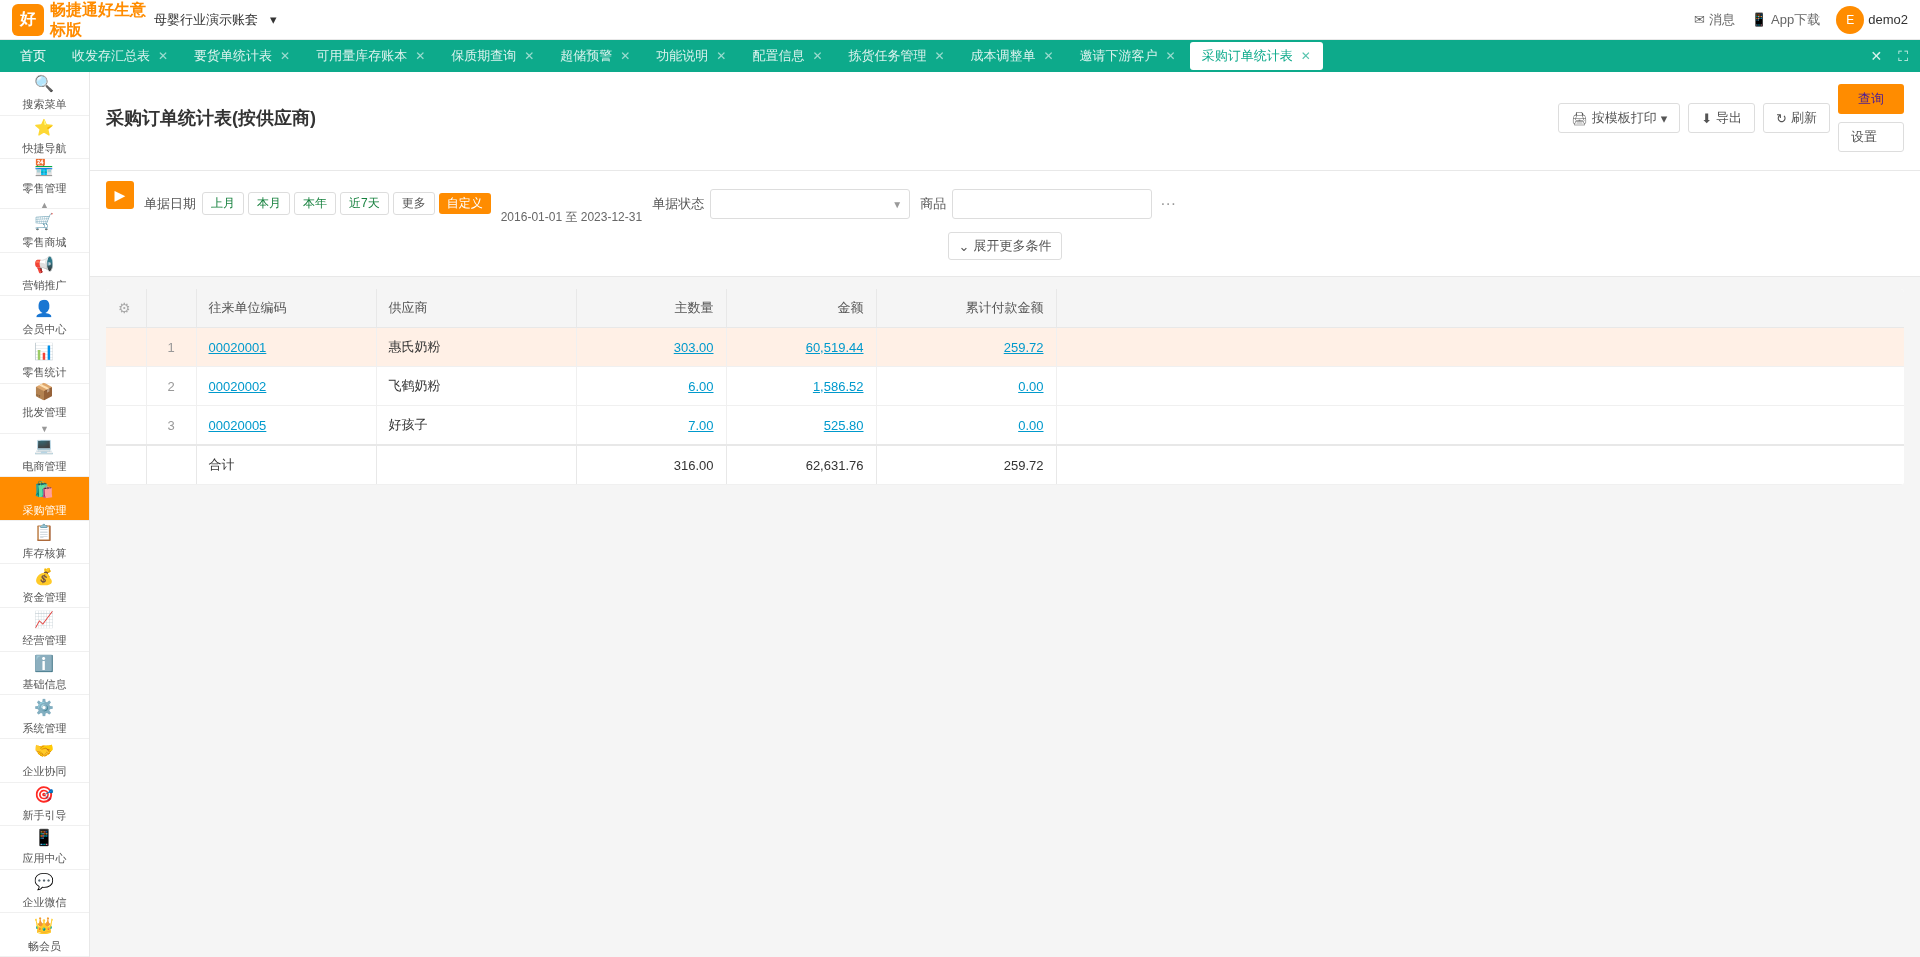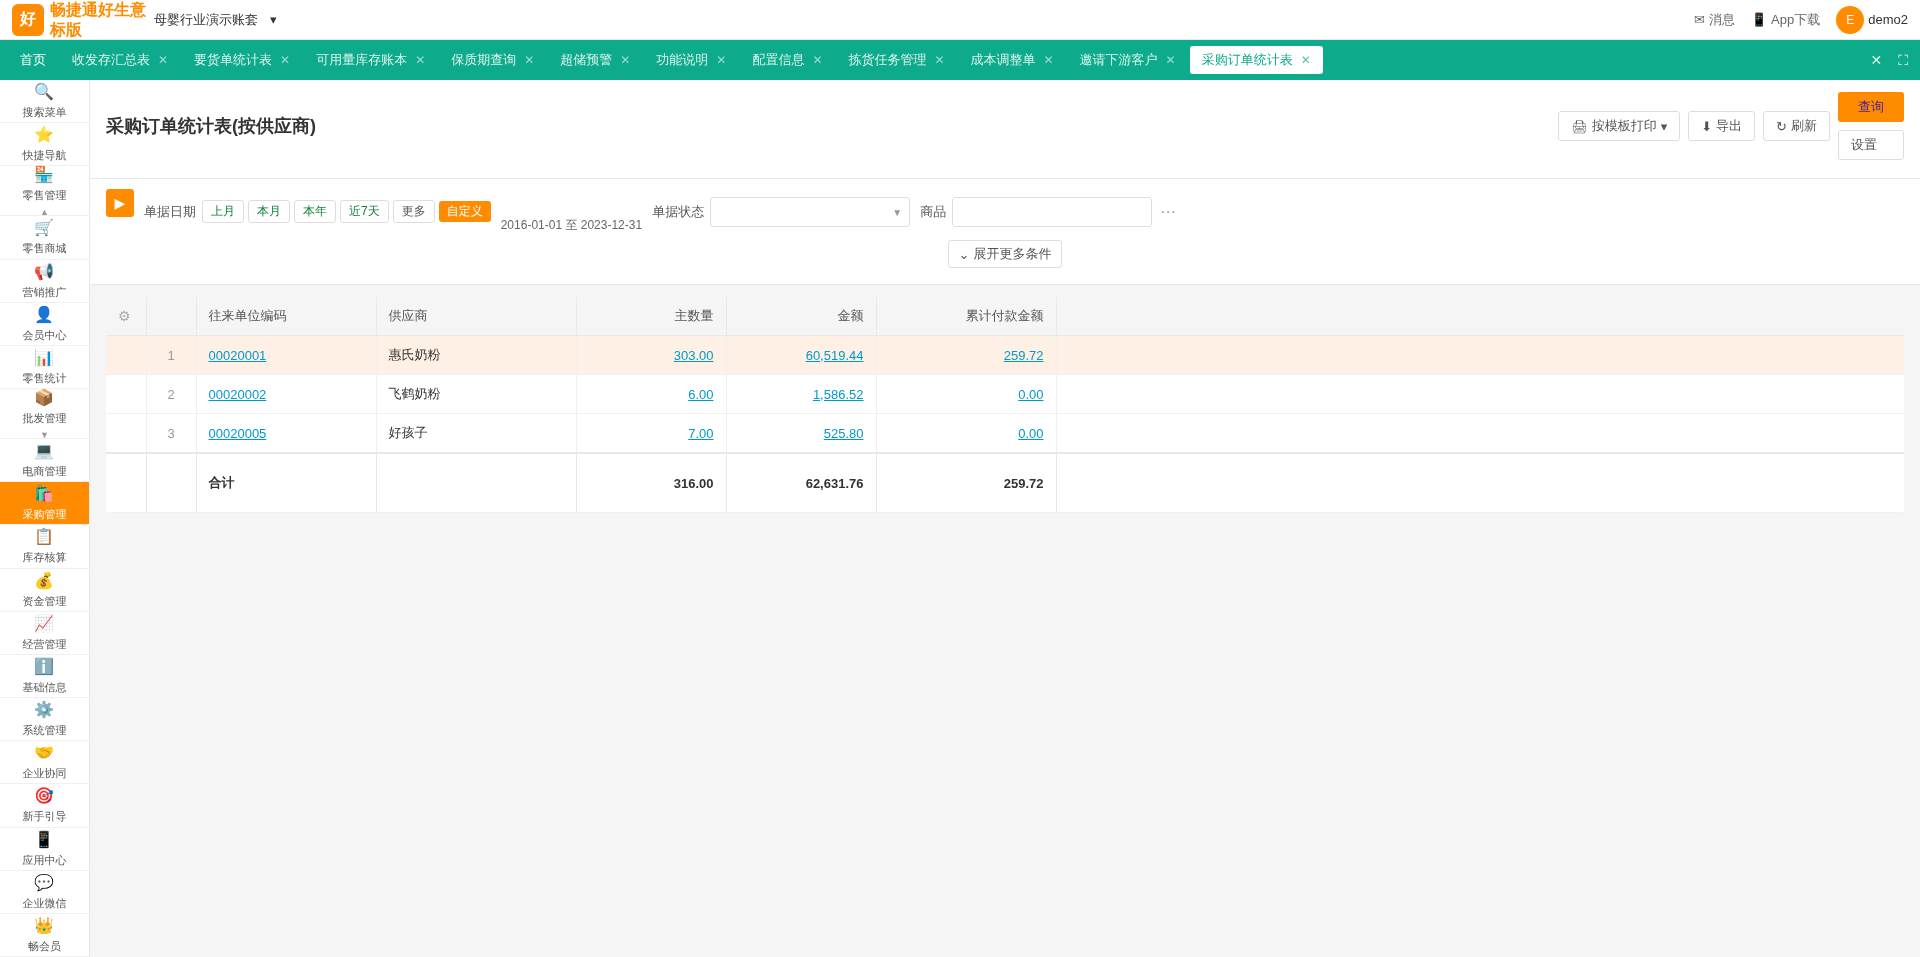--- a/index.html
+++ b/index.html
@@ -11,21 +11,21 @@
     .logo-area { display: flex; align-items: center; gap: 6px; }
     .logo-icon { width: 32px; height: 32px; background: #ff8c00; border-radius: 6px; display: flex; align-items: center; justify-content: center; color: #fff; font-size: 16px; font-weight: bold; }
     .logo-text { font-size: 16px; color: #ff8c00; font-weight: bold; line-height: 1.2; }
     .top-bar-dropdown { font-size: 13px; color: #333; cursor: pointer; display: flex; align-items: center; gap: 12px; }
     .top-bar-right { display: flex; align-items: center; gap: 16px; }
     .top-bar-btn { display: flex; align-items: center; gap: 4px; color: #666; font-size: 13px; cursor: pointer; }
     .user-avatar { width: 28px; height: 28px; border-radius: 50%; background: #ff8c00; display: flex; align-items: center; justify-content: center; color: #fff; font-size: 12px; }
     .user-name { color: #333; font-size: 13px; cursor: pointer; }
 
     
-    .nav-tabs { height: 40px; background: #0daa8b; display: flex; align-items: center; padding: 0 8px; flex-shrink: 0; gap: 2px; overflow: hidden; text-align: center; }
+    .nav-tabs { height: 32px; background: #0daa8b; display: flex; align-items: center; padding: 0 8px; flex-shrink: 0; gap: 2px; overflow: hidden; text-align: center; }
     .nav-tab { height: 28px; padding: 0 12px; display: flex; align-items: center; gap: 6px; font-size: 13px; color: rgba(255,255,255,0.85); cursor: pointer; border-radius: 3px; white-space: nowrap; }
     .nav-tab.active { background: #fff; color: #0daa8b; font-weight: 500; }
     .nav-tab.home { color: #fff; font-weight: 500; }
     .nav-tab-close { font-size: 12px; color: inherit; opacity: 0.7; margin-left: 2px; }
     .nav-right-actions { margin-left: auto; display: flex; align-items: center; gap: 8px; }
     .nav-action-btn { color: rgba(255,255,255,0.85); cursor: pointer; font-size: 14px; padding: 2px 4px; }
 
     
     .main-layout { display: flex; flex: 1; overflow: hidden; }
     .sidebar { width: 90px; background: #fff; border-right: 1px solid #e8e8e8; display: flex; flex-direction: column; flex-shrink: 0; overflow-y: auto; }
@@ -71,21 +71,21 @@
     .data-table td { padding: 10px 12px; font-size: 13px; color: #333; border-bottom: 1px solid #f0f0f0; border-right: 1px solid #f0f0f0; }
     .data-table td:last-child { border-right: none; }
     .data-table tbody tr.selected { background: #fff0e6; }
     .data-table .number-link { color: #0099cc; text-decoration: underline; cursor: pointer; }
     .data-table .text-right { text-align: right; }
     .data-table .text-center { text-align: center; }
     .settings-col { color: #aaa; cursor: pointer; font-size: 14px; }
 
     
     .table-footer { background: #fff; border-top: 2px solid #e8e8e8; }
-    .table-footer td { padding: 20px 12px; font-size: 13px; color: #333; font-weight: 700; border-right: 1px solid #e8e8e8; }
+    .table-footer td { padding: 10px 12px; font-size: 13px; color: #333; font-weight: 400; border-right: 1px solid #e8e8e8; }
     .table-footer td:last-child { border-right: none; }
 
     
     .expand-btn { width: 28px; height: 28px; background: #ff8c00; color: #fff; border: none; border-radius: 3px; cursor: pointer; display: flex; align-items: center; justify-content: center; font-size: 14px; flex-shrink: 0; }
 
     .filter-section { background: #fff; padding: 10px 16px; border-bottom: 1px solid #e8e8e8; flex-shrink: 0; }
     .filter-main-row { display: flex; align-items: flex-start; gap: 10px; }
     .filter-fields { flex: 1; display: flex; flex-wrap: wrap; gap: 10px; align-items: center; }
 
     .input-with-dots { display: flex; align-items: center; gap: 4px; }

